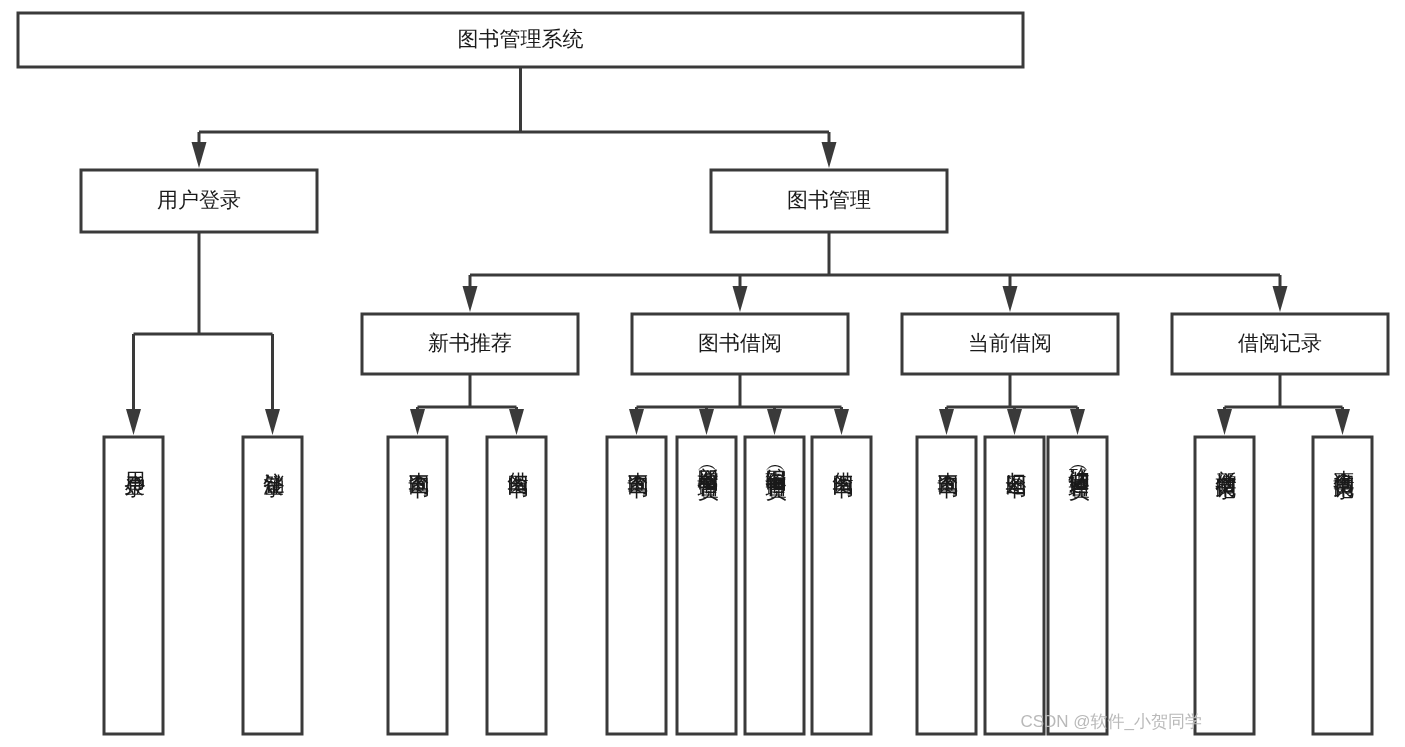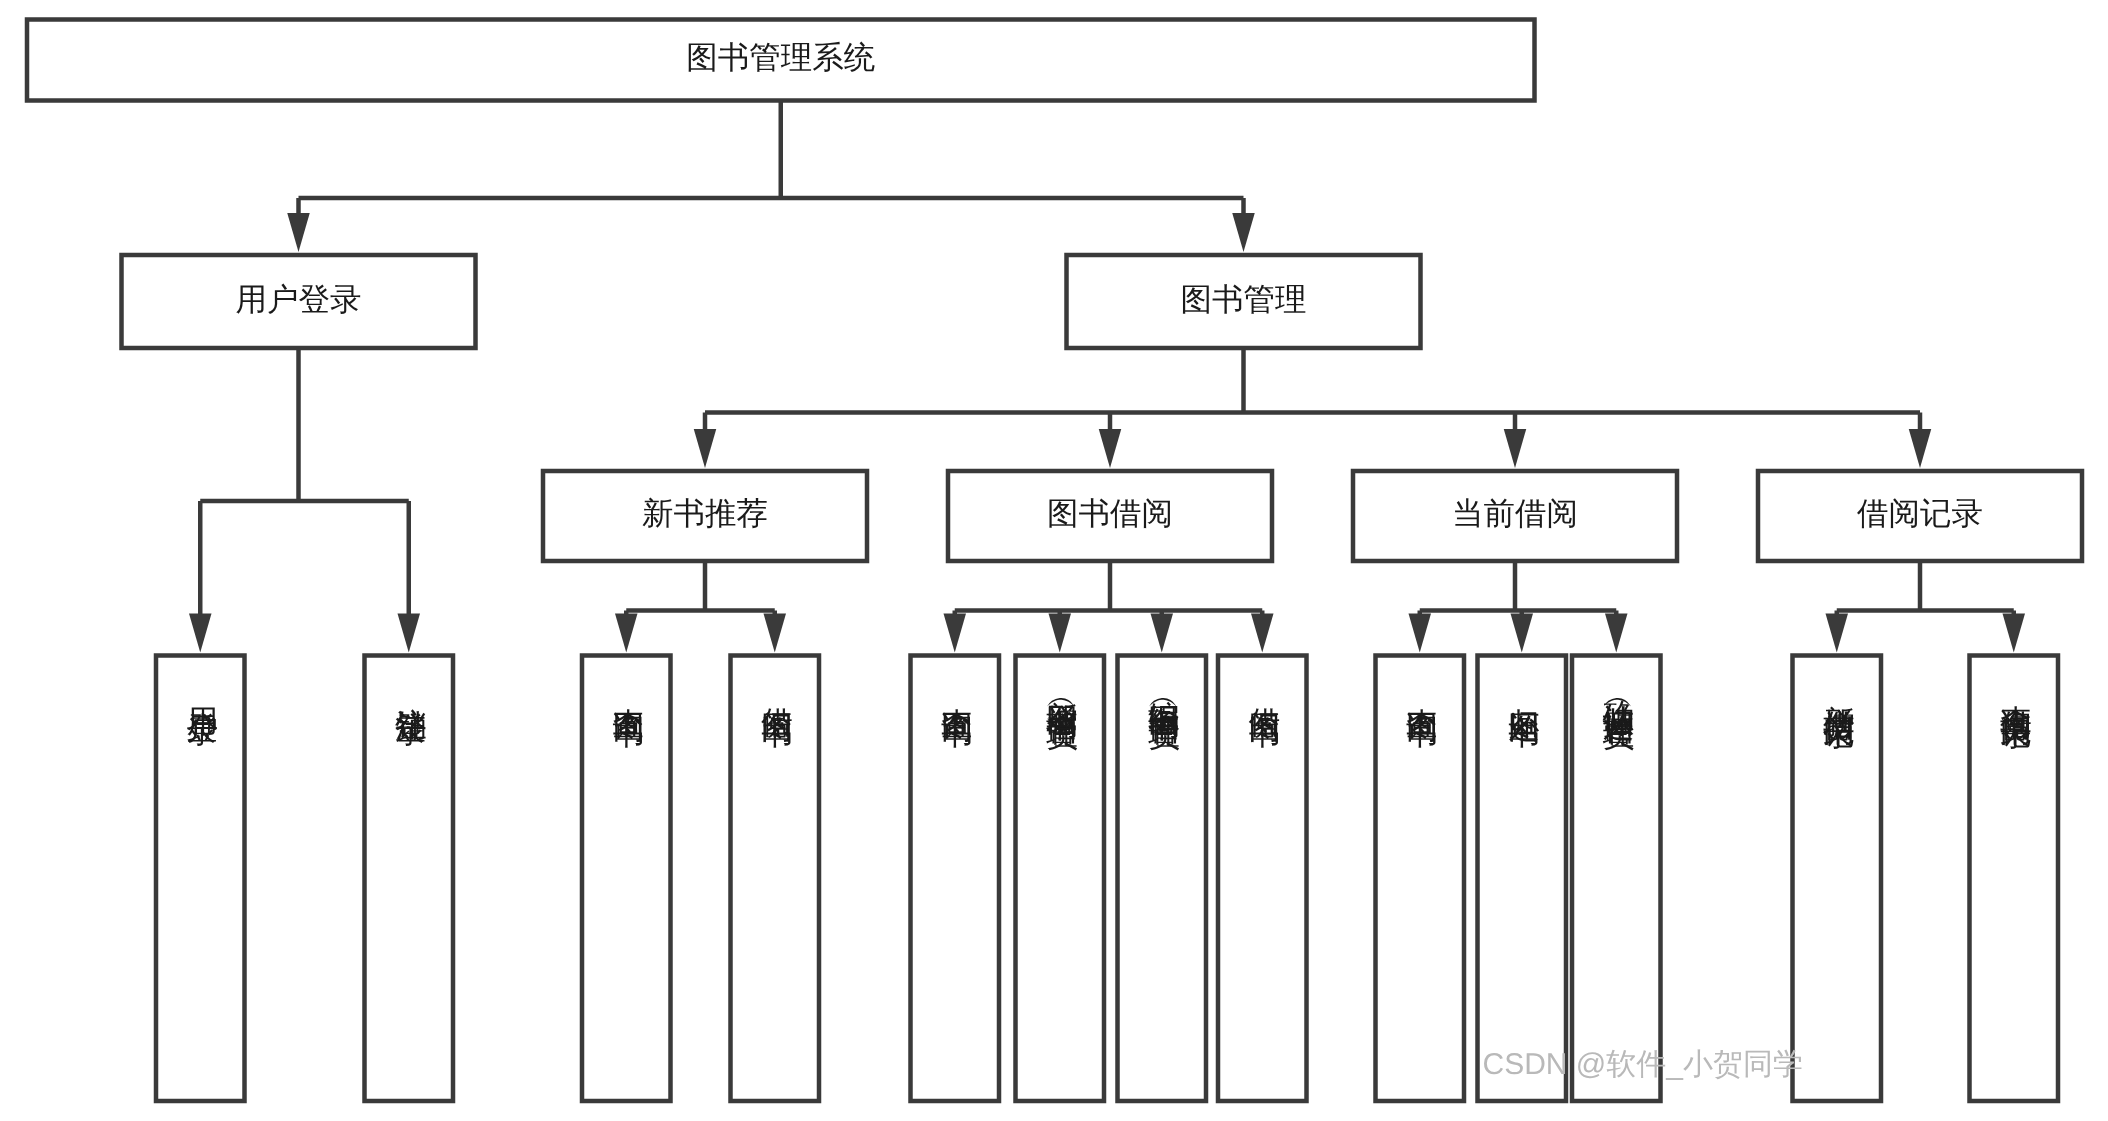--- a/index.html
+++ b/index.html
@@ -51,23 +51,23 @@
   }
   .node-label.vertical-label {
     font-size: 21px;
     writing-mode: vertical-rl;
     text-orientation: upright;
     letter-spacing: 2px;
   }
   .watermark {
     position: absolute;
     right: 8px;
-    bottom: 24px;
+    bottom: 14px;
     font-family: "Liberation Sans", "DejaVu Sans", sans-serif;
-    font-size: 20px;
+    font-size: 17px;
     color: #b9b9b9;
     white-space: nowrap;
     user-select: none;
   }
 </style>
 </head>
 <body>
 
 <div id="diagram-root">
   <svg class="flowchart" id="flowchart-svg" viewBox="0 0 1405 747">

